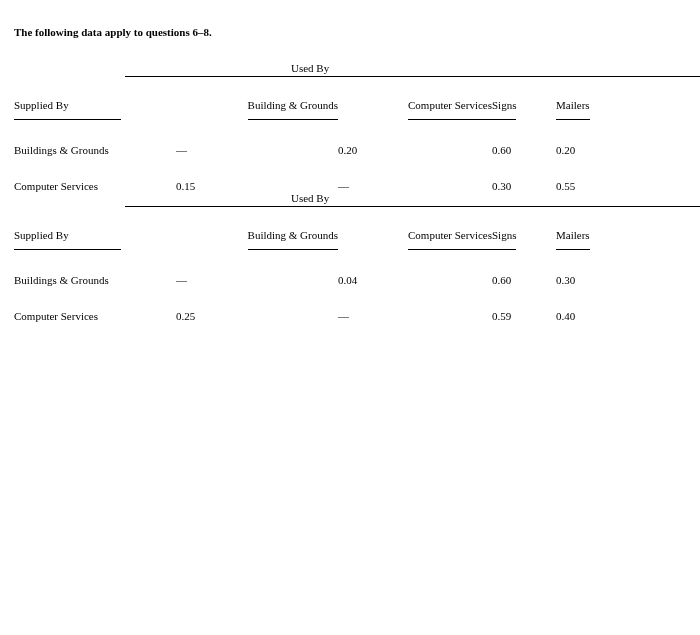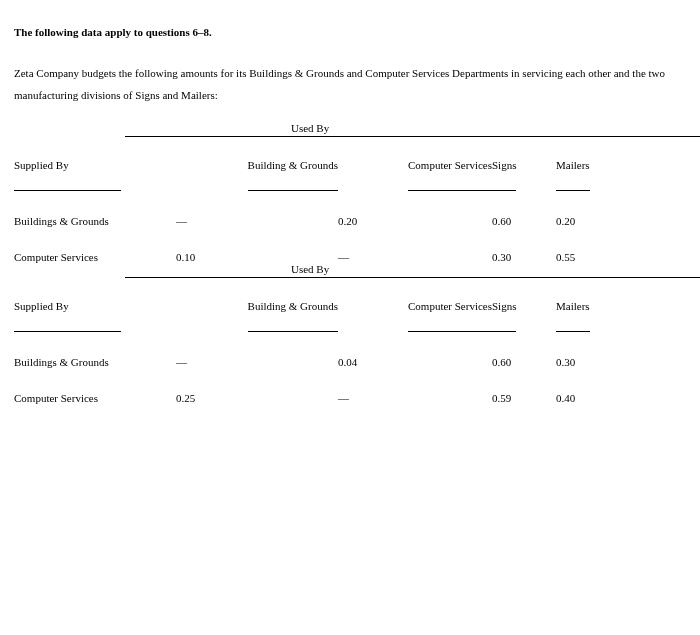--- a/index.html
+++ b/index.html
@@ -36,32 +36,31 @@
     vertical-align: bottom;
     white-space: nowrap;
   }
   .alloc-table td.c-left { text-align: left; }
   .alloc-table td.al { text-align: right; padding-left: 14px; }
   .alloc-table .data-row td { padding-top: 24px; }
 
   .hu {
     display: inline-block;
     border-bottom: 1px solid #000;
-    padding-bottom: 19px;
+    padding-bottom: 8px;
   }
   .hu-supplied { padding-right: 52px; }
 </style>
 </head>
 <body>
 
 <div class="page">
 
   <p class="heading">The following data apply to questions 6–8.</p>
 
-  <p class="para">Zeta Company budgets the following amounts for its Buildings &amp; Grounds and Computer Services Departments in servicing each other and the two manufacturing divisions of Signs and Mailers:</p>
 
   <div class="usedby-wrap">
     <span>Used By</span>
   </div>
 
   <table class="alloc-table">
     <colgroup>
       <col style="width:162px">
         <col style="width:162px">
         <col style="width:154px">
@@ -78,21 +77,21 @@
       </tr>
       <tr class="data-row">
         <td class="c-left">Buildings &amp; Grounds</td>
         <td>—</td>
         <td>0.20</td>
         <td>0.60</td>
         <td>0.20</td>
       </tr>
       <tr class="data-row">
         <td class="c-left">Computer Services</td>
-        <td>0.10</td>
+        <td>0.15</td>
         <td>—</td>
         <td>0.30</td>
         <td>0.55</td>
       </tr>
     </tbody>
   </table>
 
 
   <div class="usedby-wrap">
     <span>Used By</span>

